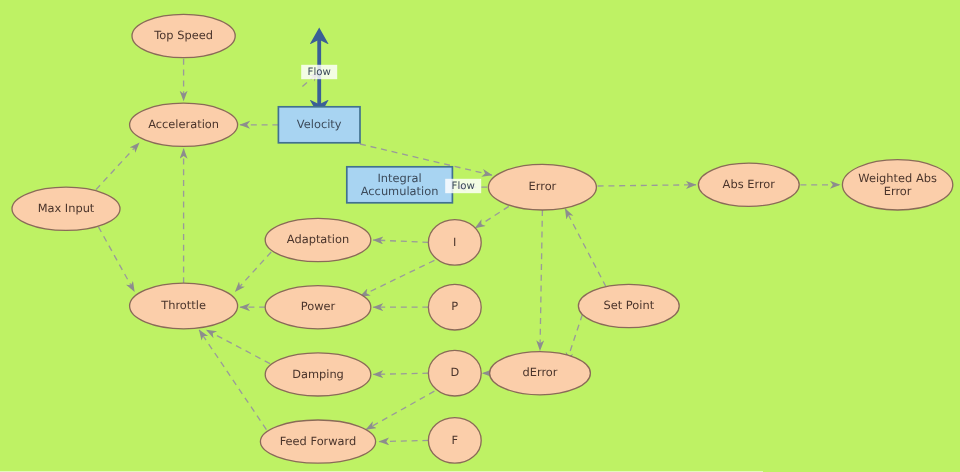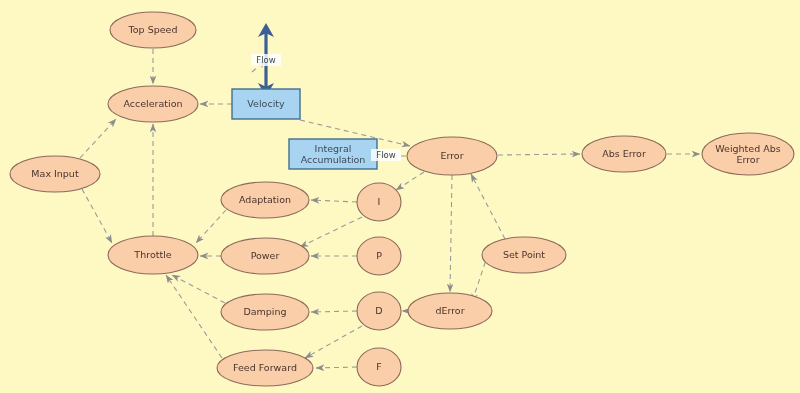--- a/index.html
+++ b/index.html
@@ -1,19 +1,19 @@
 <!DOCTYPE html>
 <html><head>
 <meta charset="utf-8">
 <title>System Dynamics Diagram</title>
 <style>
   html,body{margin:0;padding:0;background:#ffffff;}
   body{width:800px;height:393px;overflow:hidden;
        font-family:"DejaVu Sans","Liberation Sans",sans-serif;}
-  #canvas{position:relative;width:800px;height:393px;background:#fef9c3;}
+  #canvas{position:relative;width:800px;height:393px;background:#bef264;}
   svg.diagram{position:absolute;top:0;left:0;width:800px;height:393px;}
   text{font-family:"DejaVu Sans","Liberation Sans",sans-serif;fill:#4a3a33;}
   .node-label{font-size:9.5px;text-anchor:middle;dominant-baseline:middle;fill:#4a342b;}
   .box-label{font-size:9.5px;text-anchor:middle;dominant-baseline:middle;fill:#3c4a5a;}
   .flow-label{font-size:8.5px;text-anchor:middle;dominant-baseline:middle;fill:#3c4a5a;}
   ellipse.stock{fill:#fbceaa;stroke:#8a6a58;stroke-width:1.1;}
   rect.varbox{fill:#a8d4f2;stroke:#41718f;stroke-width:1.4;}
   path.link,line.link{fill:none;stroke:#9a9a9a;stroke-width:1.1;stroke-dasharray:5,4;}
   path.flowarrow{stroke:#3b5f96;stroke-width:3.2;fill:none;}
 </style>

